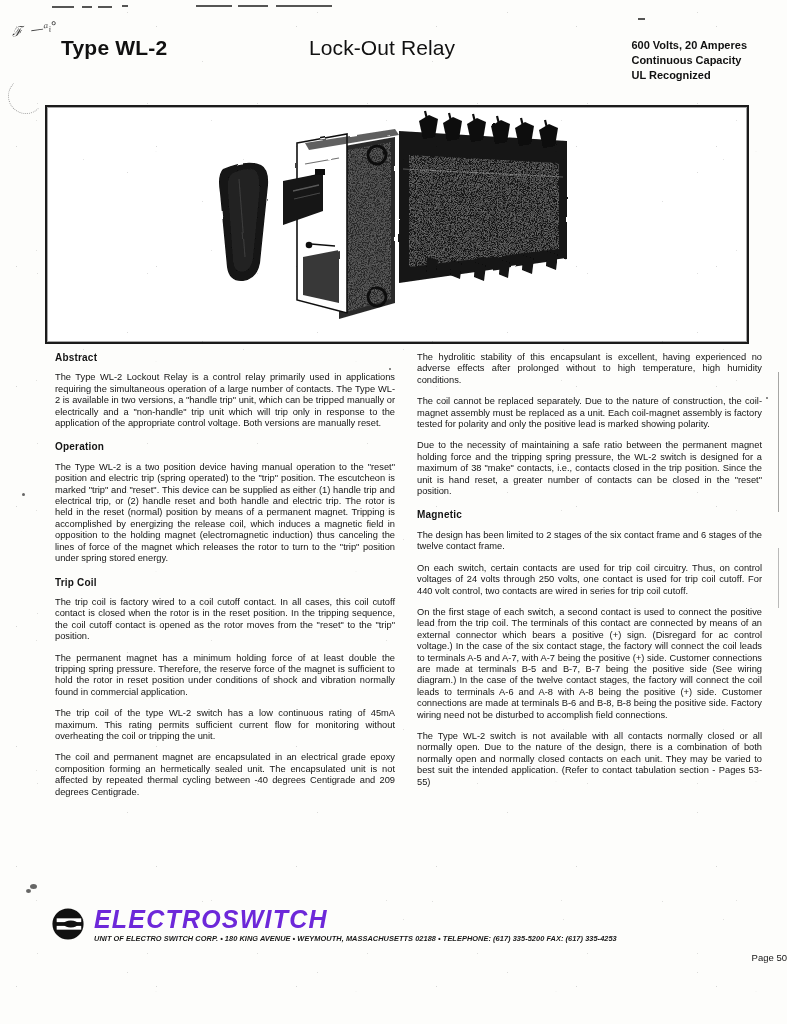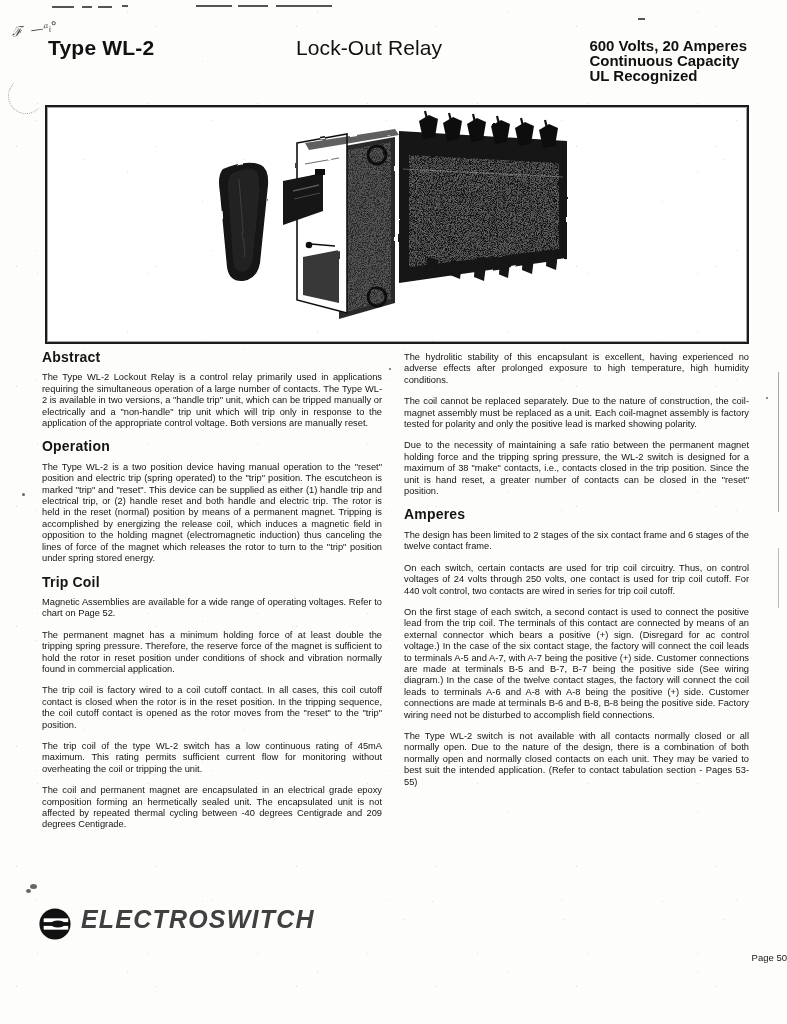--- a/index.html
+++ b/index.html
@@ -96,21 +96,21 @@
     font-size: 21px;
     font-weight: normal;
     letter-spacing: .1px;
     white-space: nowrap;
   }
   .hdr-spec {
     position: absolute;
     right: 40px;
     top: 2px;
     text-align: left;
-    font-size: 15px;
+    font-size: 11px;
     font-weight: bold;
     line-height: 15px;
     white-space: nowrap;
   }
 
   
   .photo-box {
     position: absolute;
     left: 45px;
     top: 105px;
@@ -138,34 +138,34 @@
     font-size: 9.3px;
     line-height: 11.4px;
     text-align: justify;
     color: #141414;
   }
   .col-left  { left: 42px; }
   .col-right { left: 404px; width: 345px; }
 
   .sec-head {
     font-weight: bold;
-    font-size: 14px;
+    font-size: 10px;
     margin: 0 0 9px 0;
     text-align: left;
     letter-spacing: .2px;
   }
   .sec-head.spaced { margin-top: 12px; }
   .para {
     margin: 0 0 10px 0;
     text-align: justify;
   }
   .para:last-child { margin-bottom: 0; }
 
   
-  .col, .header, .footer { text-rendering: optimizeLegibility; }
+  .col, .header, .footer { text-rendering: optimizeLegibility; margin-left: 13px; }
 
   
   .footer {
     position: absolute;
     left: 0; right: 0;
     bottom: 58px;
     height: 60px;
   }
   .logo-row {
     position: absolute;
@@ -181,21 +181,21 @@
     margin-right: 7px;
     margin-top: 1px;
   }
   .brand-stack { display: flex; flex-direction: column; }
   .brand-name {
     font-size: 25px;
     font-weight: bold;
     font-style: italic;
     letter-spacing: 1.2px;
     line-height: 26px;
-    color: #404040;
+    color: #6d28d9;
   }
   .brand-addr {
     font-size: 7.4px;
     font-style: italic;
     font-weight: bold;
     letter-spacing: .05px;
     margin-top: 2px;
     white-space: nowrap;
     color: #181818;
   }
@@ -326,33 +326,32 @@
   </div>
 
   <div class="col col-left">
     <div class="sec-head">Abstract</div>
     <p class="para">The Type WL-2 Lockout Relay is a control relay primarily used in applications requiring the simultaneous operation of a large number of contacts.  The Type WL-2 is available in two versions, a "handle trip" unit, which can be tripped manually or electrically and a "non-handle" trip unit which will trip only in response to the application of the appropriate control voltage.  Both versions are manually reset.</p>
 
     <div class="sec-head spaced">Operation</div>
     <p class="para">The Type WL-2 is a two position device having manual operation to the "reset" position and electric trip (spring operated) to the "trip" position.  The escutcheon is marked "trip" and "reset".  This device can be supplied as either (1) handle trip and electrical trip, or (2) handle reset and both handle and electric trip.  The rotor is held in the reset (normal) position by means of a permanent magnet.  Tripping is accomplished by energizing the release coil, which induces a magnetic field in opposition to the holding magnet (electromagnetic induction) thus canceling the lines of force of the magnet which releases the rotor to turn to the "trip" position under spring stored energy.</p>
 
     <div class="sec-head spaced">Trip Coil</div>
-    <p class="para">Magnetic Assemblies are available for a wide range of operating voltages.  Refer to chart on Page 52.</p>
+    <p class="para">The trip coil is factory wired to a coil cutoff contact.  In all cases, this coil cutoff contact is closed when the rotor is in the reset position.  In the tripping sequence, the coil cutoff contact is opened as the rotor moves from the "reset" to the "trip" position.</p>
     <p class="para">The permanent magnet has a minimum holding force of at least double the tripping spring pressure.  Therefore, the reserve force of the magnet is sufficient to hold the rotor in reset position under conditions of shock and vibration normally found in commercial application.</p>
-    <p class="para">The trip coil is factory wired to a coil cutoff contact.  In all cases, this coil cutoff contact is closed when the rotor is in the reset position.  In the tripping sequence, the coil cutoff contact is opened as the rotor moves from the "reset" to the "trip" position.</p>
     <p class="para">The trip coil of the type WL-2 switch has a low continuous rating of 45mA maximum.  This rating permits sufficient current flow for monitoring without overheating the coil or tripping the unit.</p>
     <p class="para">The coil and permanent magnet are encapsulated in an electrical grade epoxy composition forming an hermetically sealed unit.  The encapsulated unit is not affected by repeated thermal cycling between -40 degrees Centigrade and 209 degrees Centigrade.</p>
   </div>
 
   <div class="col col-right">
-    <p class="para">The hydrolitic stability of this encapsulant is excellent, having experienced no adverse effects after prolonged exposure to high temperature, high humidity conditions.</p>
+    <p class="para">The hydrolitic stability of this encapsulant is excellent, having experienced no adverse effects after prolonged without to high temperature, high humidity conditions.</p>
     <p class="para">The coil cannot be replaced separately.  Due to the nature of construction, the coil-magnet assembly must be replaced as a unit.  Each coil-magnet assembly is factory tested for polarity and only the positive lead is marked showing polarity.</p>
     <p class="para">Due to the necessity of maintaining a safe ratio between the permanent magnet holding force and the tripping spring pressure, the WL-2 switch is designed for a maximum of 38 "make" contacts, i.e., contacts  closed in the trip position.  Since the unit is hand reset, a greater number of contacts can be closed in the "reset" position.</p>
 
-    <div class="sec-head spaced">Amperes</div>
+    <div class="sec-head spaced">Magnetic</div>
     <p class="para">The design has been limited to 2 stages of the six contact frame and 6 stages of the twelve contact frame.</p>
     <p class="para">On each switch, certain contacts are used for trip coil circuitry.  Thus, on control voltages of 24 volts through 250 volts, one contact is used for trip coil cutoff.  For 440 volt control, two contacts are wired in series for trip coil cutoff.</p>
     <p class="para">On the first stage of each switch, a second contact is used to connect the positive lead from the trip coil.  The terminals of this contact are connected by means of an external connector which bears a positive (+) sign.  (Disregard for ac control voltage.)  In the case of the six contact stage, the factory will connect the coil leads to terminals A-5 and A-7, with A-7 being the positive (+) side.  Customer connections are made at terminals B-5 and B-7, B-7 being the positive side  (See wiring diagram.)  In the case of the twelve contact stages, the factory will connect the coil leads to terminals A-6 and A-8 with A-8 being the positive (+) side.  Customer connections are made at terminals B-6 and B-8, B-8 being the positive side.  Factory wiring need not be disturbed to accomplish field connections.</p>
     <p class="para">The Type WL-2 switch is not available with all contacts normally closed or all normally open.  Due to the nature of the design, there is a combination of both normally open and normally closed contacts on each unit.  They may be varied to best suit the intended application.  (Refer to contact tabulation section - Pages 53-55)</p>
   </div>
 
   <div class="rule" style="right:8px;top:372px;width:1px;height:140px;opacity:.4;"></div>
   <div class="rule" style="right:8px;top:548px;width:1px;height:60px;opacity:.3;"></div>
 
   <div class="dot" style="left:22px;top:493px;width:3px;height:3px;"></div>
@@ -364,19 +363,20 @@
   <div class="footer">
     <div class="logo-row">
       <svg class="logo-mark" viewBox="0 0 40 36">
         <circle cx="20" cy="18" r="16.5" fill="#111"></circle>
         <path d="M8 12 H34 V16 H8 Z" fill="#fff"></path>
         <path d="M8 20 H34 V24 H8 Z" fill="#fff"></path>
         <ellipse cx="23" cy="18" rx="7.5" ry="3.6" fill="#111"></ellipse>
       </svg>
       <div class="brand-stack">
         <div class="brand-name">ELECTROSWITCH</div>
+        <div class="brand-addr">UNIT OF ELECTRO SWITCH CORP.  •  180 KING AVENUE  •  WEYMOUTH, MASSACHUSETTS 02188  •  TELEPHONE: (617) 335-5200 FAX: (617) 335-4253</div>
       </div>
     </div>
     <div class="page-num">Page 50</div>
   </div>
 
   <div class="scan-noise"></div>
 </div>
 
 </body></html>

